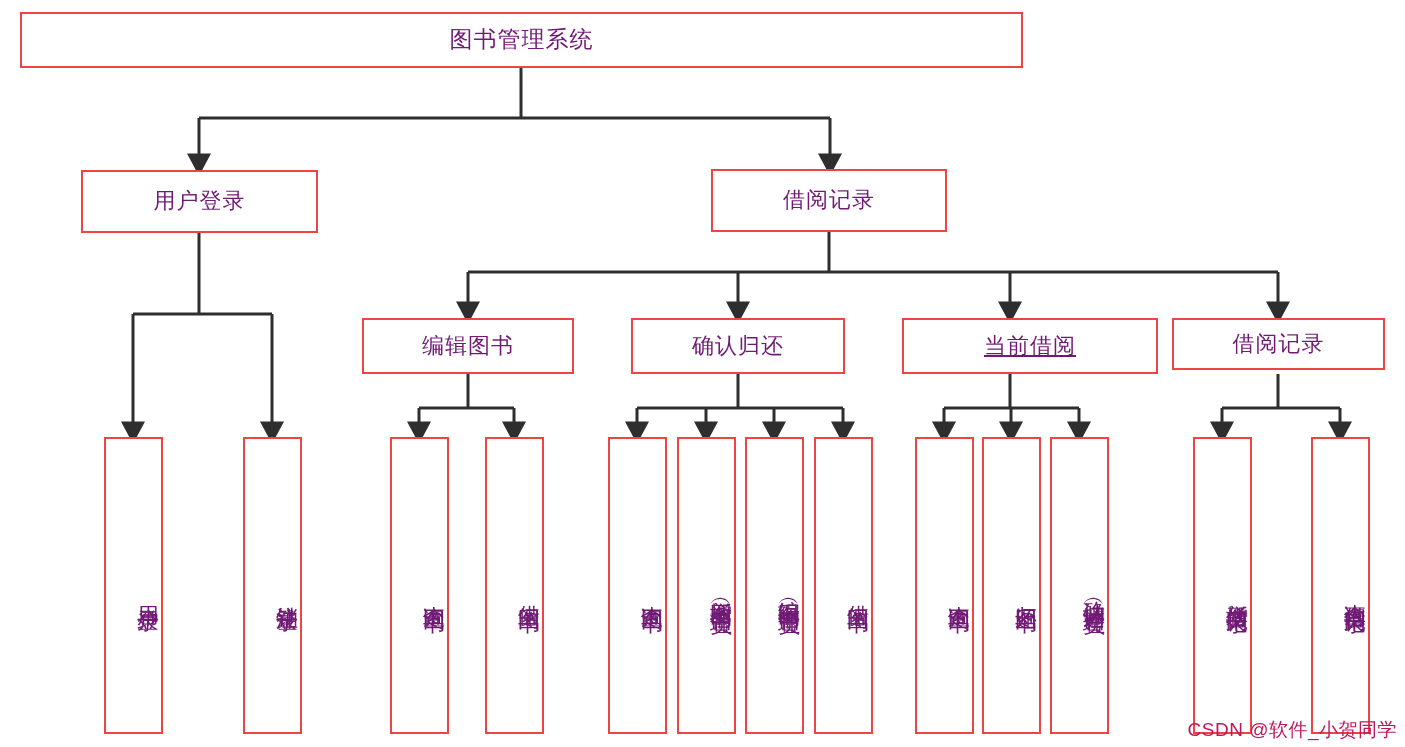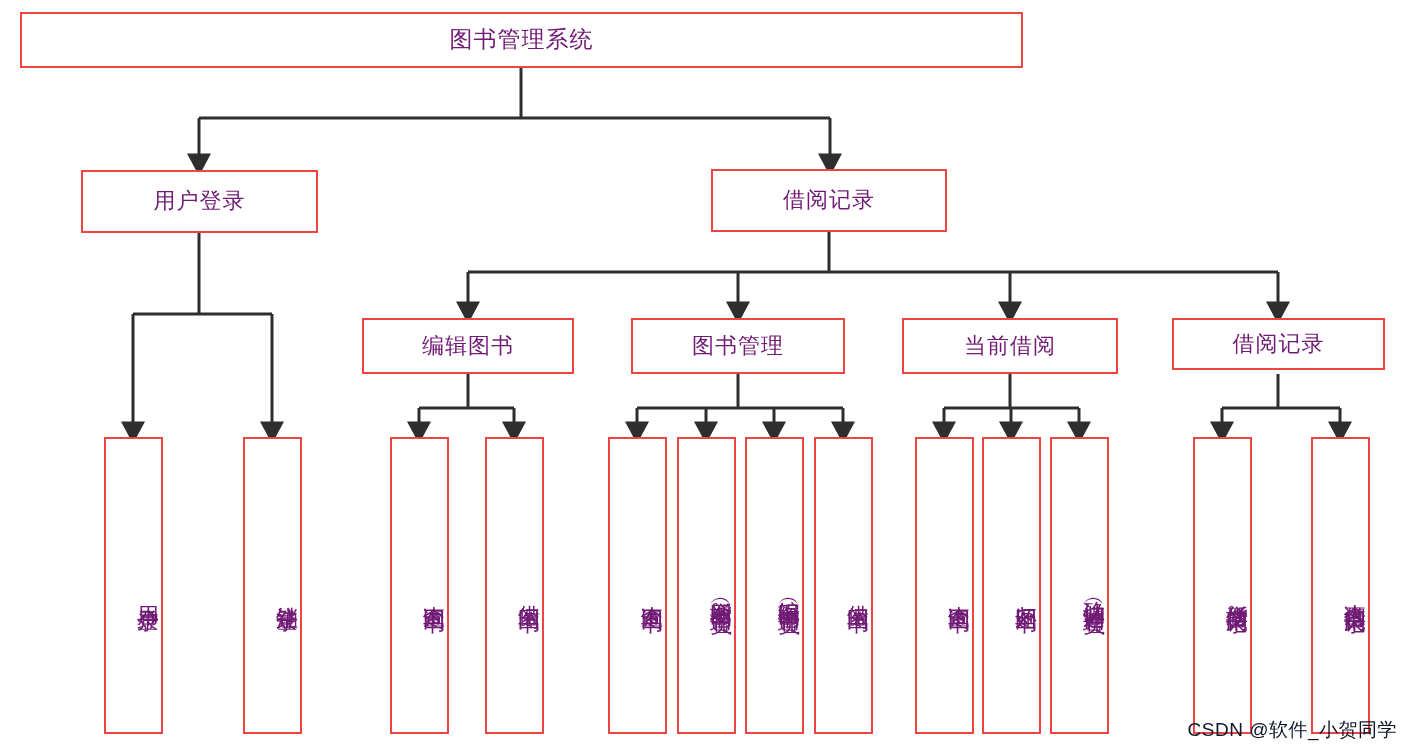--- a/index.html
+++ b/index.html
@@ -41,21 +41,21 @@
   }
   .node.v span{
     writing-mode:vertical-rl;
     text-orientation:upright;
     display:block;
   }
   .watermark{
     position:absolute;
     right:8px;bottom:4px;
     font-size:19px;
-    color:#0f172a;
+    color:#be185d;
     letter-spacing:0.5px;
     white-space:nowrap;
   }
 </style>
 </head>
 <body>
 
 <div id="canvas">
 
   <svg id="wires" viewBox="0 0 1405 747">
@@ -116,23 +116,23 @@
     <span>用户登录</span>
   </div>
   <div class="node h" style="left:711px;top:169px;width:236px;height:63px;">
     <span>借阅记录</span>
   </div>
 
   <div class="node h" style="left:362px;top:318px;width:212px;height:56px;">
     <span>编辑图书</span>
   </div>
   <div class="node h" style="left:631px;top:318px;width:214px;height:56px;">
-    <span>图书管理</span>
+    <span>确认归还</span>
   </div>
-  <div class="node h" style="left:902px;top:318px;width:216px;height:56px;">
+  <div class="node h" style="left:902px;top:318px;width:256px;height:56px;text-decoration:underline;">
     <span>当前借阅</span>
   </div>
   <div class="node h" style="left:1172px;top:318px;width:213px;height:52px;">
     <span>借阅记录</span>
   </div>
 
   <div class="node v" style="left:104px;top:437px;width:59px;height:297px;">
     <span>用户登录</span>
   </div>
   <div class="node v" style="left:243px;top:437px;width:59px;height:297px;">

